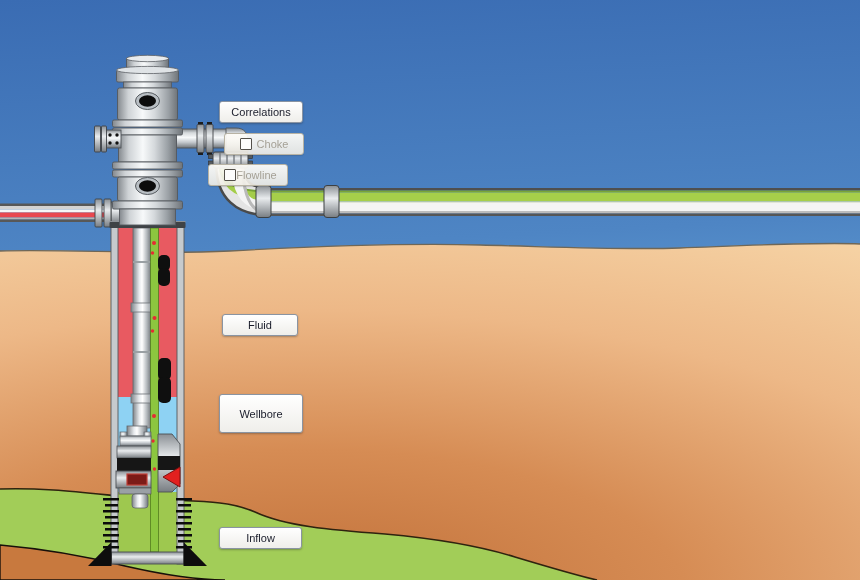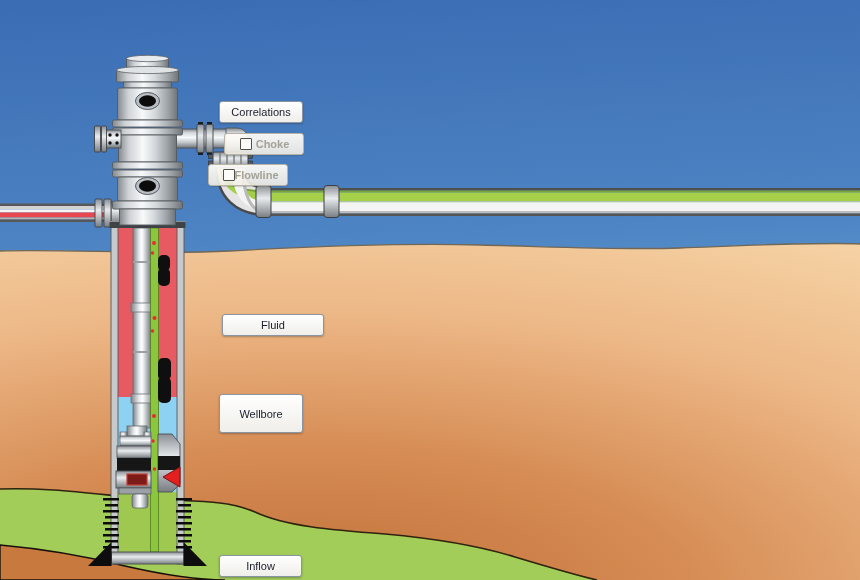--- a/index.html
+++ b/index.html
@@ -6,21 +6,21 @@
   .stage{position:relative;width:860px;height:580px;overflow:hidden;
          font-family:"Liberation Sans",sans-serif;}
   .scene{position:absolute;left:0;top:0;}
   .btn{position:absolute;display:flex;align-items:center;justify-content:center;
        box-sizing:border-box;font-family:"Liberation Sans",sans-serif;font-size:11px;
        color:#1a1d2b;background:linear-gradient(#ffffff,#efeeea);
        border:1px solid #8a94a2;border-radius:3px;
        box-shadow:0 1px 2px rgba(40,40,40,.35);cursor:pointer;padding:10px;margin:0;}
   .btn .lbl{flex:1;text-align:center;pointer-events:none;}
   .btn-disabled{background:linear-gradient(rgba(253,252,248,.95),rgba(241,238,230,.9));
-       border-color:#b8b3a4;color:#a5a196;box-shadow:0 1px 1px rgba(60,60,60,.2);font-weight:bold;}
+       border-color:#b8b3a4;color:#a5a196;box-shadow:0 1px 1px rgba(60,60,60,.2);}
   .cb{width:10px;height:10px;margin-left:5px;background:#fcfcfb;
       border:1.5px solid #53504a;border-radius:1px;flex:0 0 auto;}
 </style>
 </head>
 <body>
 
 <div class="stage">
 
 <svg class="scene" width="860" height="580" viewBox="0 0 860 580">
   <defs>
@@ -234,25 +234,25 @@
   <button class="btn btn-disabled" style="left:224px;top:133px;width:80px;height:21px">
     <span class="cb"></span>
     <span class="lbl">Choke</span>
   </button>
 
   <button class="btn btn-disabled" style="left:208px;top:164px;width:80px;height:22px">
     <span class="cb"></span>
     <span class="lbl">Flowline</span>
   </button>
 
-  <button class="btn" style="left:222px;top:314px;width:102px;height:20px">
+  <button class="btn" style="left:222px;top:314px;width:76px;height:20px">
     <span class="lbl">Fluid</span>
   </button>
 
   <button class="btn" style="left:219px;top:394px;width:84px;height:39px">
     <span class="lbl">Wellbore</span>
   </button>
 
-  <button class="btn" style="left:219px;top:555px;width:83px;height:19px">
+  <button class="btn" style="left:219px;top:527px;width:83px;height:19px">
     <span class="lbl">Inflow</span>
   </button>
 
 </div>
 
 </body></html>

